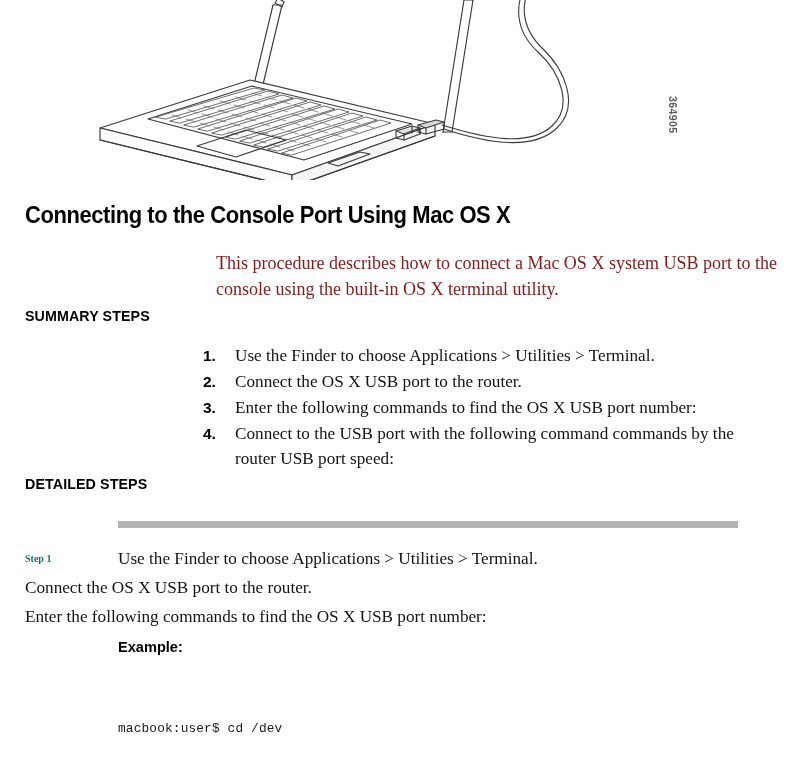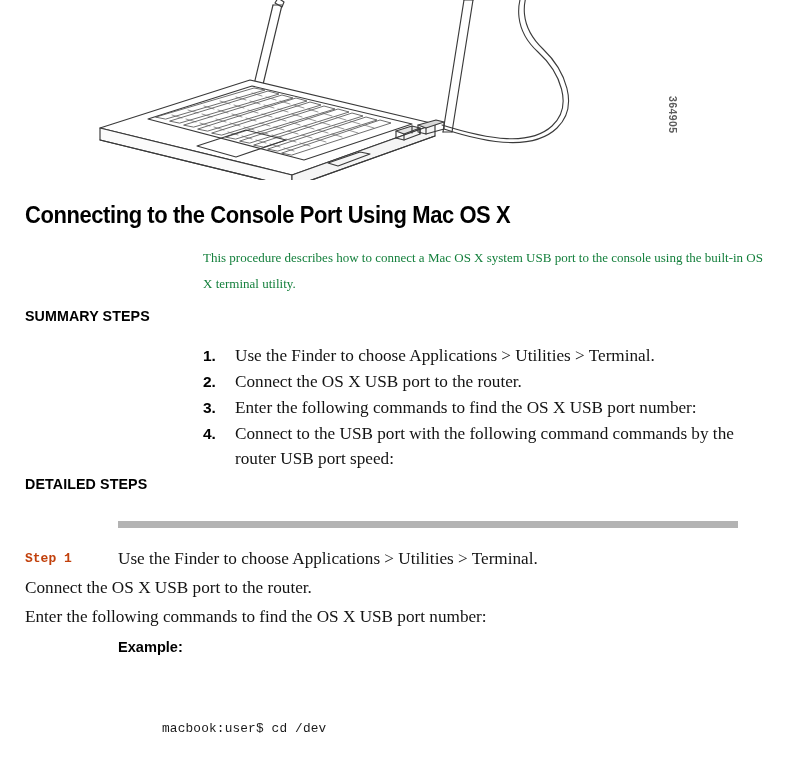--- a/index.html
+++ b/index.html
@@ -74,26 +74,26 @@
     white-space: nowrap;
     transform: scaleX(0.92);
     transform-origin: left top;
   }
   #summary-steps-heading { top: 307px; }
   #detailed-steps-heading { top: 475px; }
 
   
   .intro-para {
     position: absolute;
-    left: 203px;
+    left: 216px;
     top: 232px;
     width: 566px;
-    font-size: 13px;
+    font-size: 18px;
     line-height: 26px;
-    color: #15803d;
+    color: #7f1d1d;
   }
 
   
   .summary-list {
     position: absolute;
     left: 203px;
     top: 343px;
     width: 560px;
   }
   .summary-item {
@@ -134,25 +134,25 @@
     top: 544px;
     width: 750px;
   }
   .step-row {
     display: flex;
     align-items: flex-start;
     min-height: 29px;
   }
   .step-label {
     flex: 0 0 93px;
-    font-family: Liberation Mono, monospace;
-    font-size: 13px;
+    font-family: Liberation Serif, serif;
+    font-size: 10px;
     font-weight: bold;
     line-height: 29px;
-    color: #c2410c;
+    color: #0f766e;
     white-space: nowrap;
   }
   .step-body {
     flex: 1 1 auto;
     font-size: 17.2px;
     line-height: 29px;
     color: #131313;
   }
 
   
@@ -172,21 +172,21 @@
     left: 118px;
     top: 685px;
     width: 660px;
     font-family: "Liberation Mono", "DejaVu Sans Mono", monospace;
     font-size: 12.8px;
     line-height: 17.6px;
     color: #1a1a1a;
     white-space: pre;
     letter-spacing: 0.15px;
   }
-  .code-line { white-space: pre; margin-left: 44px; }
+  .code-line { white-space: pre; }
 </style>
 </head>
 <body>
 
 <div class="figure-area">
   <svg class="figure-svg" viewBox="0 0 620 220">
     <g fill="none" stroke="#3a3a3a" stroke-width="1.15" stroke-linejoin="round" stroke-linecap="round">
 
       <path d="M213 45 L186 158"></path>
       <path d="M222 45 L195 158"></path>

